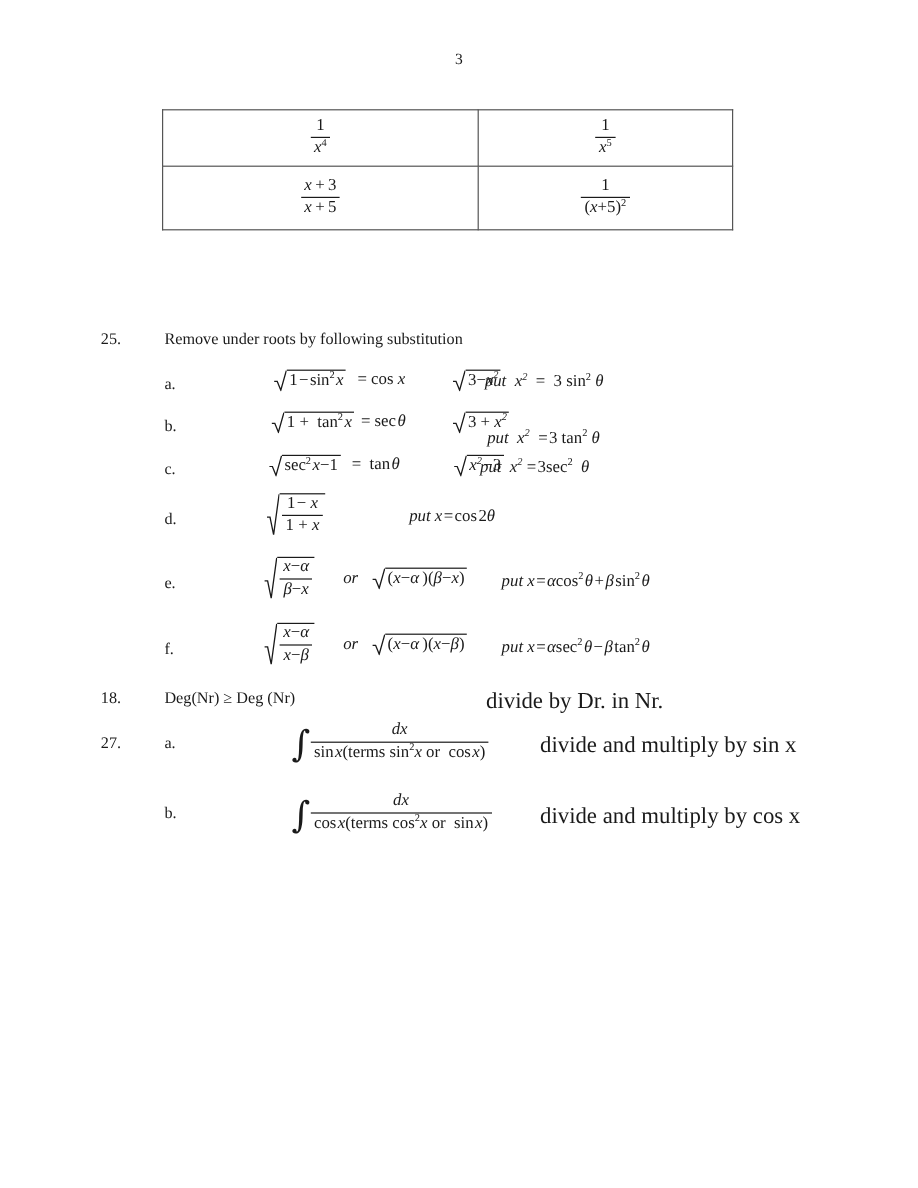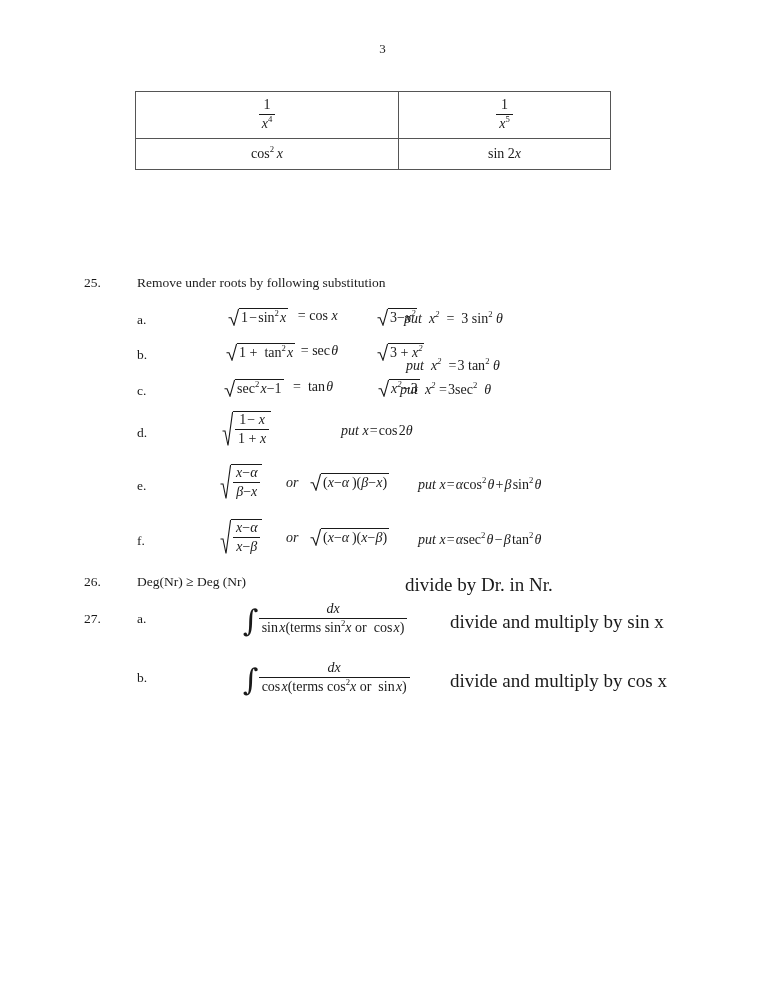--- a/index.html
+++ b/index.html
@@ -156,26 +156,32 @@
           <span class="den"><span class="mi">x</span><sup class="exp">4</sup></span>
         </span>
       </td>
       <td class="c2">
         <span class="frac">
           <span class="num mn">1</span>
           <span class="den"><span class="mi">x</span><sup class="exp">5</sup></span>
         </span>
       </td>
     </tr>
-    <tr class="short">
+    <tr class="tall2">
       <td class="c1">
-        <span>cos<sup class="exp">2</sup> <span class="mi">x</span></span>
+        <span class="frac">
+          <span class="num"><span class="mi">x</span><span class="mo"> + 3</span></span>
+          <span class="den"><span class="mi">x</span><span class="mo"> + 5</span></span>
+        </span>
       </td>
       <td class="c2">
-        <span>sin&nbsp;2<span class="mi">x</span></span>
+        <span class="frac">
+          <span class="num mn">1</span>
+          <span class="den"><span class="paren">(</span><span class="mi">x</span><span class="mo">+5</span><span class="paren">)</span><sup class="exp">2</sup></span>
+        </span>
       </td>
     </tr>
   </tbody>
 </table>
 
 <div class="qnum" style="left:84px; top:275px;">25.</div>
 <div class="qtitle" style="left:137px; top:275px;">Remove under roots by following substitution</div>
 
 <div class="ltr" style="left:137px; top:312px;">a.</div>
 <div class="expr" style="left:184px; top:308px;">
@@ -334,21 +340,21 @@
           <path d="M0.5 12 L3 12 L6 21 L10.6 1" stroke="#1a1a1a" stroke-width="1.1" fill="none"></path>
         </svg>
       </span>
     <span class="radbody">(<span class="mi">x</span>−<span class="mi">α</span> )(<span class="mi">x</span>−<span class="mi">β</span>)</span>
   </span>
 </div>
 <div class="putx" style="left:418px; top:532px;">
   <span class="it">put</span>&nbsp;<span class="mi">x</span> = <span class="mi">α</span>sec<sup class="exp">2</sup> <span class="mi">θ</span> − <span class="mi">β</span> tan<sup class="exp">2</sup> <span class="mi">θ</span>
 </div>
 
-<div class="qnum" style="left:84px; top:574px;">26.</div>
+<div class="qnum" style="left:84px; top:574px;">18.</div>
 <div class="qtitle" style="left:137px; top:574px;">Deg(Nr) ≥  Deg (Nr)</div>
 <div class="rhs" style="left:405px; top:574px;">divide by Dr. in Nr.</div>
 
 <div class="qnum" style="left:84px; top:611px;">27.</div>
 
 <div class="ltr" style="left:137px; top:611px;">a.</div>
 <div class="expr" style="left:199px; top:602px;">
   <span class="intg">∫</span><span class="frac" style="vertical-align:middle;">
     <span class="num it">dx</span>
     <span class="den">sin <span class="mi">x</span>(terms sin<sup class="exp">2</sup><span class="mi">x</span> or&nbsp;&nbsp;cos <span class="mi">x</span>)</span>

